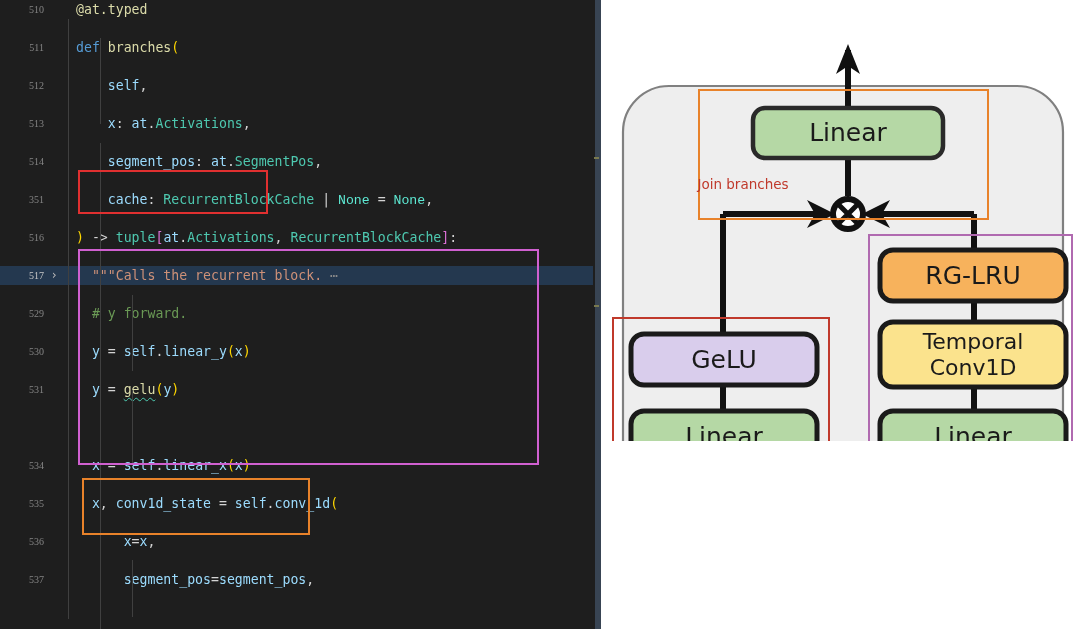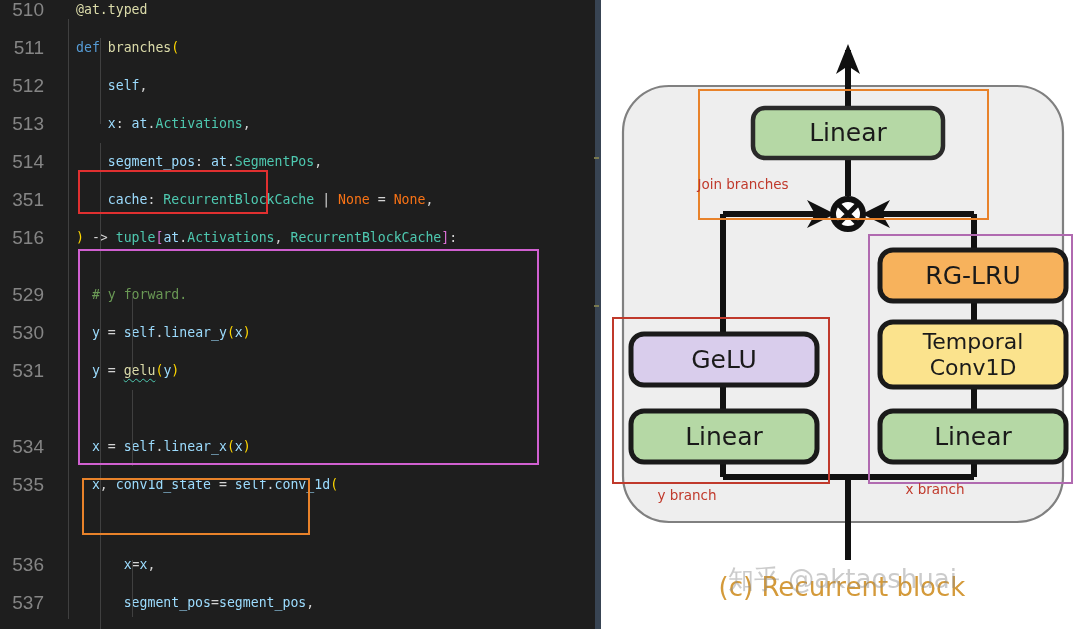--- a/index.html
+++ b/index.html
@@ -30,22 +30,22 @@
     white-space: pre;
     font-family: "DejaVu Sans Mono", monospace;
     font-size: 13.2px;
   }
   .code-row.sel { background: #24384f; }
   .gutter-num {
     position: absolute;
     left: 0; width: 44px;
     text-align: right;
     color: #858585;
-    font-family: Liberation Sans, sans-serif;
-    font-size: 19px;
+    font-family: Liberation Serif, serif;
+    font-size: 10px;
   }
   .code-row.sel .gutter-num { color: #c6c6c6; }
   .fold-caret {
     position: absolute;
     left: 48px; width: 12px;
     color: #b9b9b9;
     font-size: 12px;
     text-align: center;
   }
   .code-text {
@@ -59,21 +59,21 @@
     position: absolute;
     width: 1px;
     background: #404040;
   }
 
   
   .t-def   { color: #569cd6; }
   .t-fn    { color: #dcdcaa; }
   .t-var   { color: #9cdcfe; }
   .t-type  { color: #4ec9b0; text-align: center; }
-  .t-none  { color: #f97316; }
+  .t-none  { color: #5eead4; font-family: Liberation Mono, monospace; }
   .t-str   { color: #ce9178; }
   .t-cmt   { color: #6a9955; }
   .t-punc  { color: #d4d4d4; }
   .t-br1   { color: #ffd700; }
   .t-br2   { color: #da70d6; }
   .t-dec   { color: #dcdcaa; }
   .t-op    { color: #d4d4d4; }
   .t-dots  { color: #8a8a8a; }
   .t-squig { text-decoration: underline wavy #4ec9b0 1px; text-underline-offset: 3px; }
 
@@ -99,21 +99,21 @@
   }
   .mm-mark {
     position: absolute;
     left: 1px; width: 5px; height: 2px;
     background: #7a7a50;
   }
 
   
   #diagram-pane {
     position: relative;
-    width: 483px; height: 629px;
+    width: 483px; height: 441px;
     background: #ffffff;
     flex: 0 0 483px;
     overflow: hidden;
   }
   #diagram-svg { position: absolute; top: 0; left: 0; }
 
   .blk-text {
     font-family: "DejaVu Sans", sans-serif;
     font-size: 25px;
     fill: #1a1a1a;
@@ -151,26 +151,27 @@
 
   <div id="code-pane">
     <div id="code-lines">
         <div class="code-row" style="top: 0px;"><span class="gutter-num">510</span><span class="code-text"><span class="t-dec">@at.typed</span></span></div>
         <div class="code-row" style="top: 19px;"><span class="gutter-num">511</span><span class="code-text"><span class="t-def">def </span><span class="t-fn">branches</span><span class="t-br1">(</span></span></div>
         <div class="code-row" style="top: 38px;"><span class="gutter-num">512</span><span class="code-text"><span class="t-var">    self</span><span class="t-punc">,</span></span></div>
         <div class="code-row" style="top: 57px;"><span class="gutter-num">513</span><span class="code-text"><span class="t-var">    x</span><span class="t-punc">: </span><span class="t-var">at</span><span class="t-punc">.</span><span class="t-type">Activations</span><span class="t-punc">,</span></span></div>
         <div class="code-row" style="top: 76px;"><span class="gutter-num">514</span><span class="code-text"><span class="t-var">    segment_pos</span><span class="t-punc">: </span><span class="t-var">at</span><span class="t-punc">.</span><span class="t-type">SegmentPos</span><span class="t-punc">,</span></span></div>
         <div class="code-row" style="top: 95px;"><span class="gutter-num">351</span><span class="code-text"><span class="t-var">    cache</span><span class="t-punc">: </span><span class="t-type">RecurrentBlockCache</span><span class="t-punc"> | </span><span class="t-none">None</span><span class="t-op"> = </span><span class="t-none">None</span><span class="t-punc">,</span></span></div>
         <div class="code-row" style="top: 114px;"><span class="gutter-num">516</span><span class="code-text"><span class="t-br1">)</span><span class="t-op"> -&gt; </span><span class="t-type">tuple</span><span class="t-br2">[</span><span class="t-var">at</span><span class="t-punc">.</span><span class="t-type">Activations</span><span class="t-punc">, </span><span class="t-type">RecurrentBlockCache</span><span class="t-br2">]</span><span class="t-punc">:</span></span></div>
+        <div class="code-row sel" style="top: 133px;"><span class="gutter-num">517</span><span class="fold-caret">›</span><span class="code-text"><span class="t-str">  """Calls the recurrent block. </span><span class="t-dots">⋯</span></span></div>
         <div class="code-row" style="top: 152px;"><span class="gutter-num">529</span><span class="code-text"><span class="t-cmt">  # y forward.</span></span></div>
         <div class="code-row" style="top: 171px;"><span class="gutter-num">530</span><span class="code-text"><span class="t-var">  y</span><span class="t-op"> = </span><span class="t-var">self</span><span class="t-punc">.</span><span class="t-var">linear_y</span><span class="t-br1">(</span><span class="t-var">x</span><span class="t-br1">)</span></span></div>
         <div class="code-row" style="top: 190px;"><span class="gutter-num">531</span><span class="code-text"><span class="t-var">  y</span><span class="t-op"> = </span><span class="t-fn t-squig">gelu</span><span class="t-br1">(</span><span class="t-var">y</span><span class="t-br1">)</span></span></div>
         <div class="code-row" style="top: 247px;"><span class="gutter-num">534</span><span class="code-text"><span class="t-var">  x</span><span class="t-op"> = </span><span class="t-var">self</span><span class="t-punc">.</span><span class="t-var">linear_x</span><span class="t-br1">(</span><span class="t-var">x</span><span class="t-br1">)</span></span></div>
         <div class="code-row" style="top: 266px;"><span class="gutter-num">535</span><span class="code-text"><span class="t-var">  x</span><span class="t-punc">, </span><span class="t-var">conv1d_state</span><span class="t-op"> = </span><span class="t-var">self</span><span class="t-punc">.</span><span class="t-var">conv_1d</span><span class="t-br1">(</span></span></div>
-        <div class="code-row" style="top: 285px; margin-top: 42px;"><span class="gutter-num">536</span><span class="code-text"><span class="t-var">      x</span><span class="t-op">=</span><span class="t-var">x</span><span class="t-punc">,</span></span></div>
+        <div class="code-row" style="top: 285px;"><span class="gutter-num">536</span><span class="code-text"><span class="t-var">      x</span><span class="t-op">=</span><span class="t-var">x</span><span class="t-punc">,</span></span></div>
         <div class="code-row" style="top: 304px;"><span class="gutter-num">537</span><span class="code-text"><span class="t-var">      segment_pos</span><span class="t-op">=</span><span class="t-var">segment_pos</span><span class="t-punc">,</span></span></div>
         <div class="iguide" style="left: 68px; top: 19px; height: 600px;"></div>
         <div class="iguide" style="left: 100px; top: 38px; height: 86px;"></div>
         <div class="iguide" style="left: 100px; top: 143px; height: 486px;"></div>
         <div class="iguide" style="left: 132px; top: 295px; height: 76px;"></div>
         <div class="iguide" style="left: 132px; top: 390px; height: 76px;"></div>
         <div class="iguide" style="left: 132px; top: 560px; height: 57px;"></div>
       </div>
     <div id="code-annotations">
         <div class="anno" style="left: 78px; top: 170px; width: 190px; height: 44px; border: 2px solid rgb(224, 48, 48);"></div>

